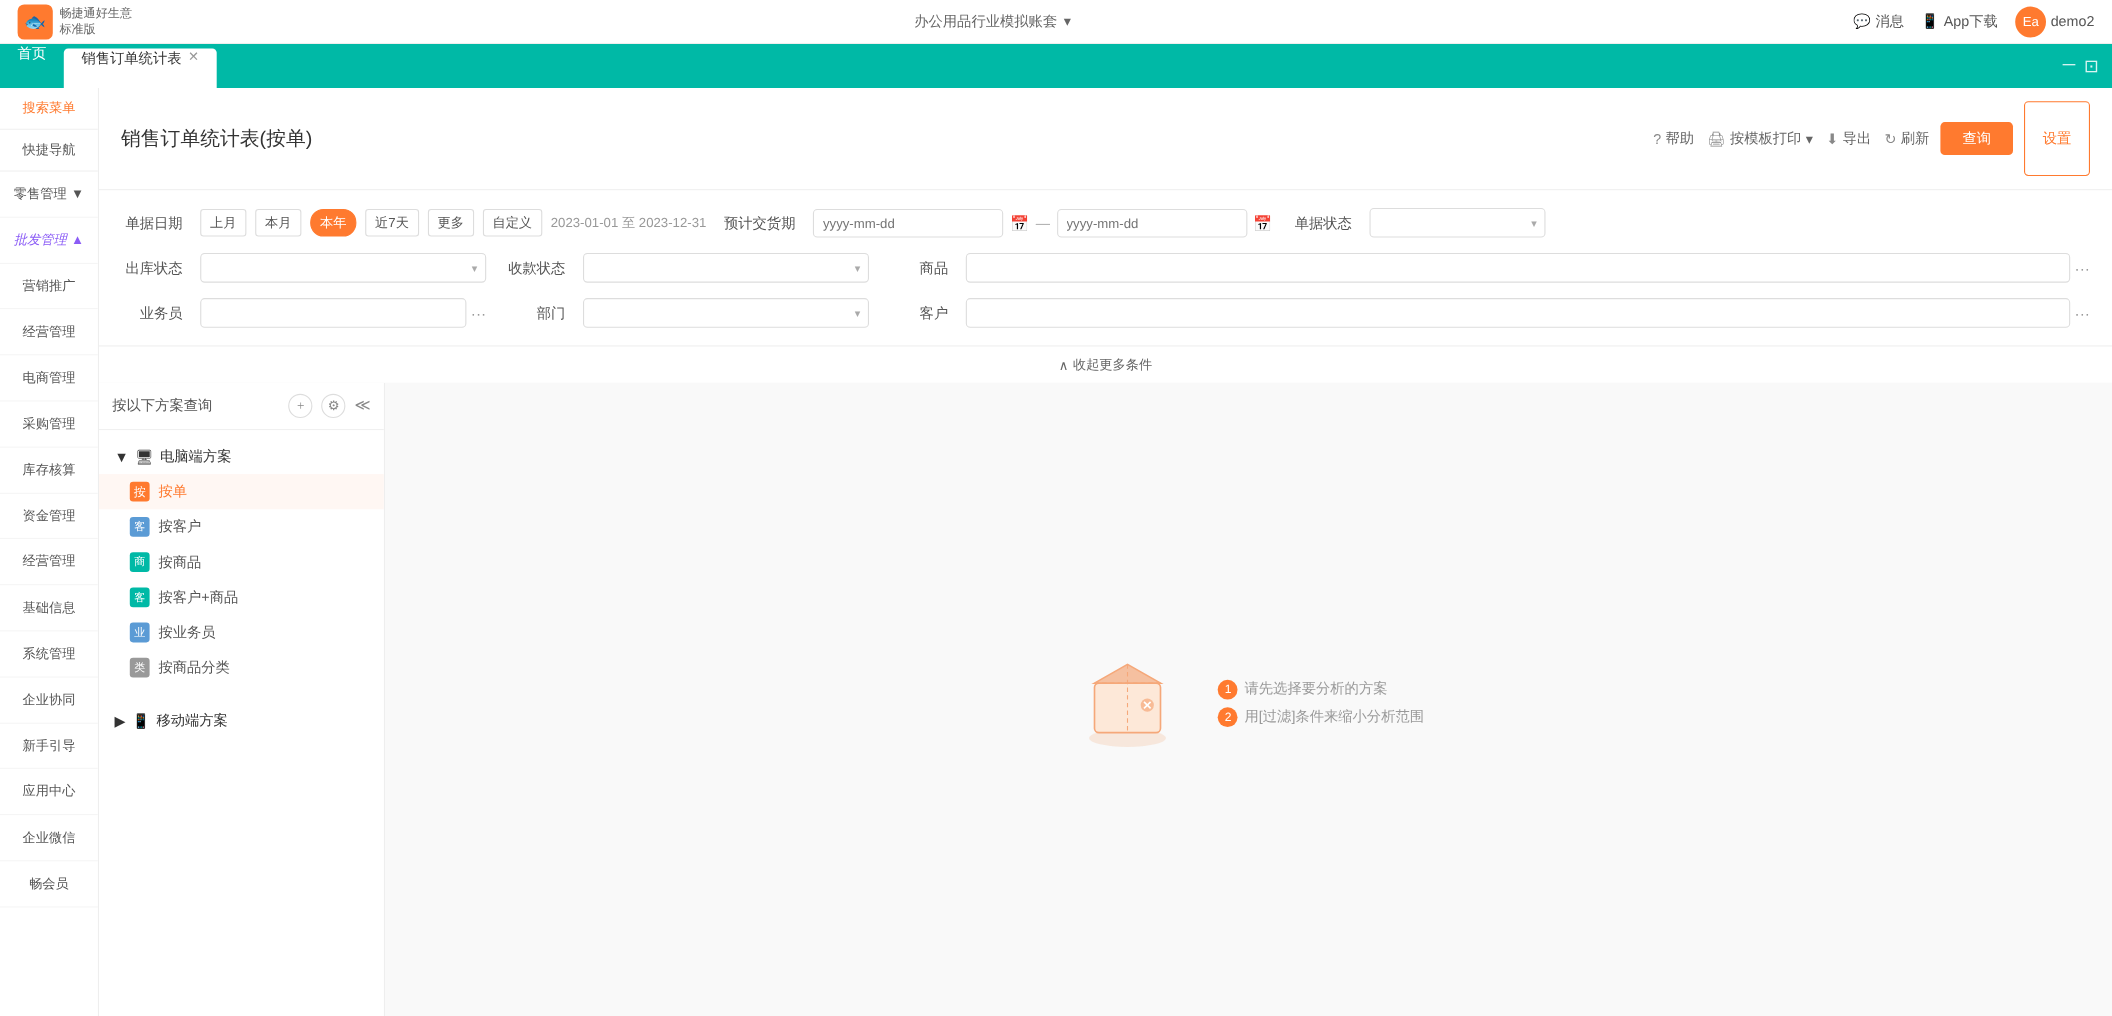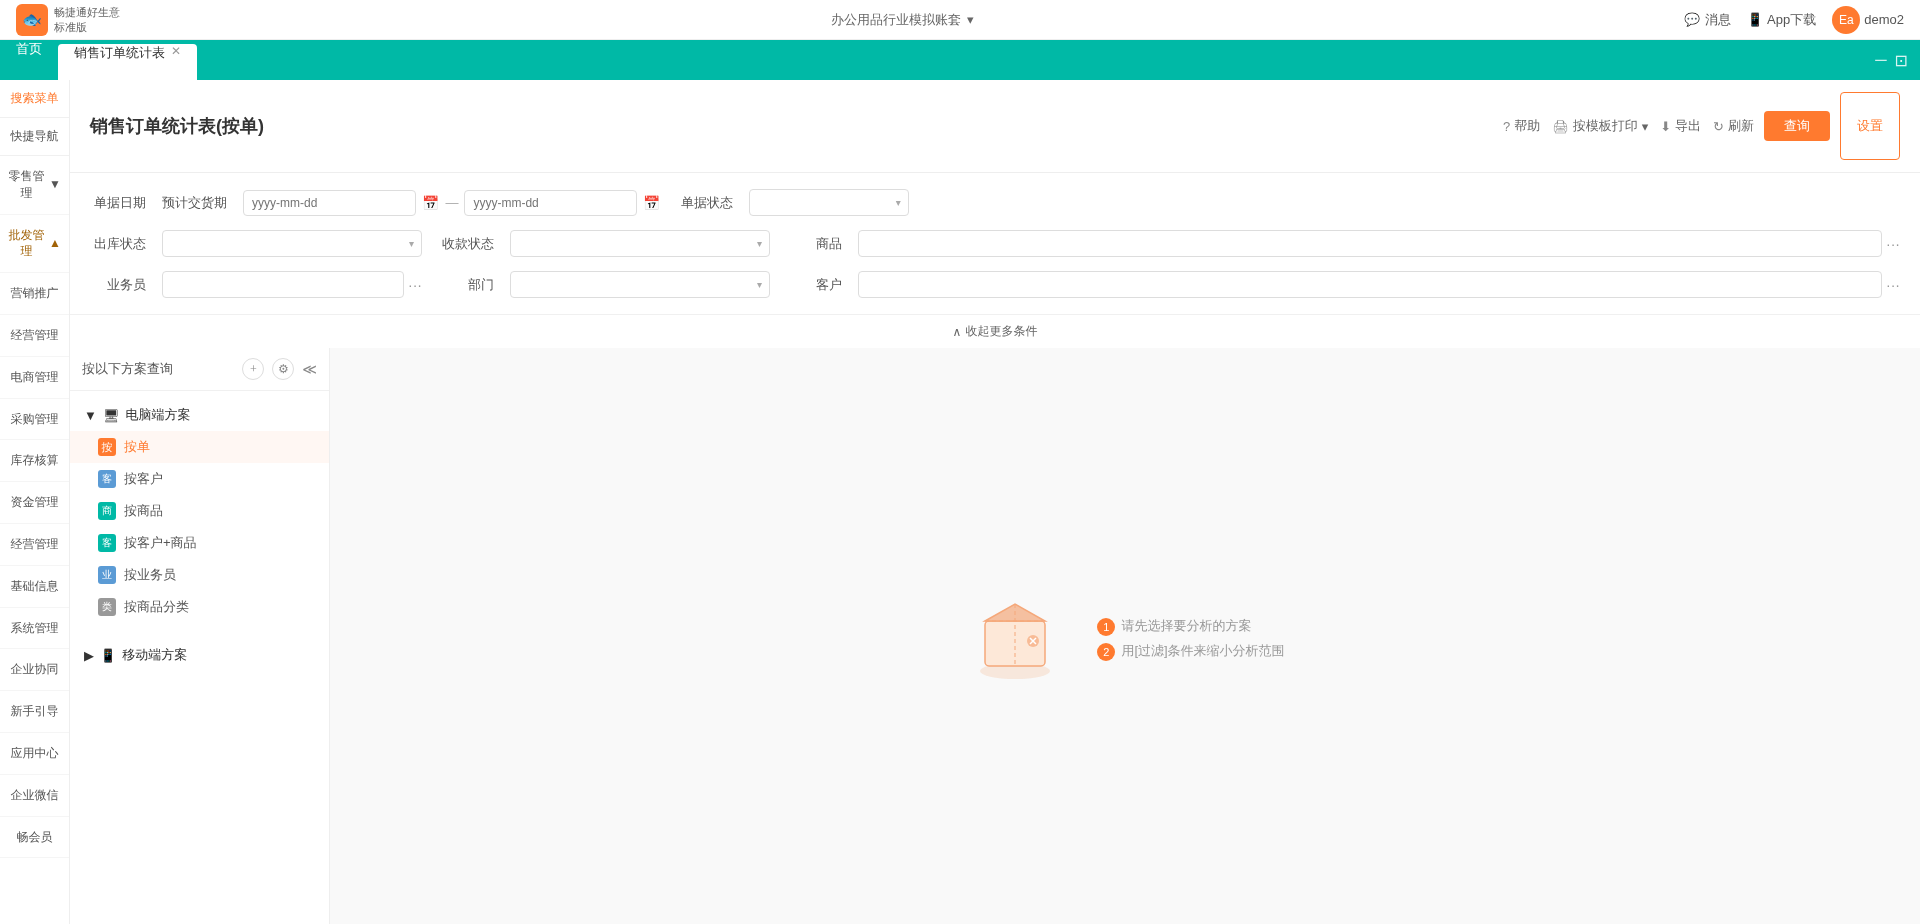--- a/index.html
+++ b/index.html
@@ -22,34 +22,34 @@
     .tab-item.home { color: white; }
     .tab-item.active { background: white; color: #333; border-radius: 4px 4px 0 0; margin-top: 4px; height: 36px; }
     .tab-close { font-size: 12px; color: #999; cursor: pointer; }
     .tab-bar-right { margin-left: auto; display: flex; align-items: center; gap: 8px; padding-right: 12px; }
     .tab-bar-right .icon-btn { color: rgba(255,255,255,0.85); cursor: pointer; font-size: 16px; }
 
     
     .main-layout { display: flex; flex: 1; overflow: hidden; }
 
     
-    .sidebar { width: 70px; background: #fff; border-right: 1px solid #eee; display: flex; flex-direction: column; overflow-y: auto; flex-shrink: 0; }
+    .sidebar { width: 90px; background: #fff; border-right: 1px solid #eee; display: flex; flex-direction: column; overflow-y: auto; flex-shrink: 0; }
     .sidebar-item { padding: 12px 8px; text-align: center; cursor: pointer; color: #555; font-size: 12px; line-height: 1.4; border-bottom: 1px solid #f5f5f5; }
-    .sidebar-item.active { color: #a16207; }
+    .sidebar-item.active { color: #8b5cf6; font-style: italic; }
     .sidebar-item.has-arrow { display: flex; align-items: center; justify-content: center; gap: 4px; }
     .sidebar-search { padding: 10px 8px; font-size: 12px; color: #ff7a2f; text-align: center; cursor: pointer; border-bottom: 1px solid #f0f0f0; }
     .sidebar-nav { padding: 10px 8px; font-size: 12px; color: #555; text-align: center; cursor: pointer; border-bottom: 1px solid #f0f0f0; }
 
     
     .content-area { flex: 1; display: flex; flex-direction: column; overflow: hidden; }
 
     
     .page-header { background: white; padding: 12px 20px 0 20px; border-bottom: 1px solid #eee; flex-shrink: 0; }
     .page-title-row { display: flex; align-items: center; justify-content: space-between; margin-bottom: 12px; }
-    .page-title { font-size: 18px; font-weight: 700; color: #333; }
+    .page-title { font-size: 18px; font-weight: 400; color: #333; }
     .page-actions { display: flex; align-items: center; gap: 12px; font-size: 13px; color: #666; }
     .page-actions .action-btn { display: flex; align-items: center; gap: 4px; cursor: pointer; }
     .page-actions .action-btn .icon { color: #888; }
     .query-btn { background: #ff7a2f; color: white; border: none; padding: 6px 20px; border-radius: 4px; cursor: pointer; font-size: 13px; }
     .setting-btn { background: white; color: #ff7a2f; border: 1px solid #ff7a2f; padding: 24px 16px; border-radius: 4px; cursor: pointer; font-size: 13px; }
 
     
     .filter-area { background: white; padding: 16px 20px; flex-shrink: 0; }
     .filter-row { display: flex; align-items: center; gap: 16px; margin-bottom: 14px; }
     .filter-row:last-child { margin-bottom: 0; }
@@ -203,20 +203,29 @@
           <button class="query-btn">查询</button>
           <button class="setting-btn">设置</button>
         </div>
       </div>
     </div>
 
     <div class="filter-area">
 
       <div class="filter-row">
         <span class="filter-label">单据日期</span>
+        <div class="date-filter">
+          <button class="date-btn">上月</button>
+          <button class="date-btn">本月</button>
+          <button class="date-btn active">本年</button>
+          <button class="date-btn">近7天</button>
+          <button class="date-btn">更多</button>
+          <button class="date-btn">自定义</button>
+          <span class="date-range">2023-01-01 至 2023-12-31</span>
+        </div>
         <span class="filter-label">预计交货期</span>
         <div style="display:flex;align-items:center;gap:6px;">
           <input class="filter-date-input" type="text" placeholder="yyyy-mm-dd" style="">
           <span class="filter-calendar">📅</span>
           <span class="filter-dash">—</span>
           <input class="filter-date-input" type="text" placeholder="yyyy-mm-dd" style="">
           <span class="filter-calendar">📅</span>
         </div>
         <span class="filter-label">单据状态</span>
         <div class="state-select-wrap">

